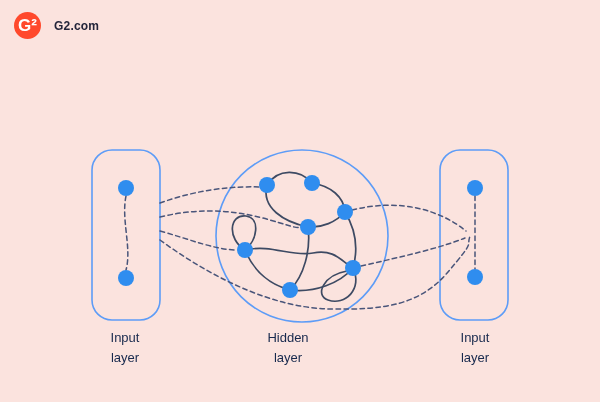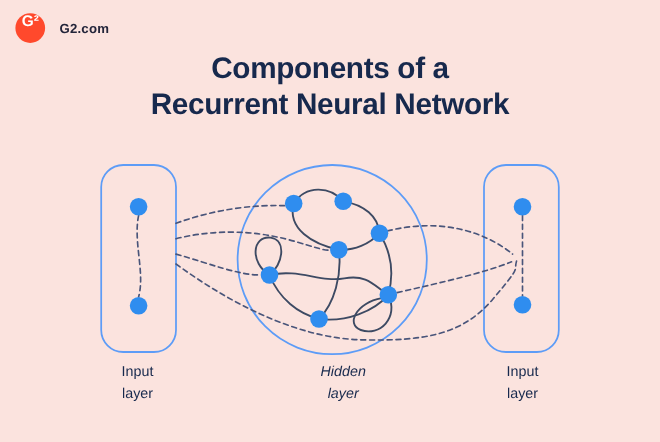--- a/index.html
+++ b/index.html
@@ -16,42 +16,42 @@
   .diagram-svg{
     position:absolute;left:0;top:0;width:600px;height:402px;
   }
   .brand-row{
     position:absolute;left:14px;top:12px;
     display:flex;align-items:center;gap:13px;
   }
   .logo{
     width:27px;height:27px;border-radius:50%;
     background:var(--logo-red,#ff492c);
-    display:flex;justify-content:center;
-    color:#ffffff;font-weight:700;font-size:14px;line-height:1;
+    display:flex;align-items:center;justify-content:center;
+    color:#ffffff;font-weight:700;font-size:17px;line-height:1;
     padding-bottom:1px;box-sizing:border-box;
   }
   .brand-text{
     font-size:12px;font-weight:700;letter-spacing:0.2px;
     color:var(--brand-text,#23253a);
   }
   .page-title{
     position:absolute;left:0;top:46px;width:600px;margin:0;
     text-align:center;white-space:pre-line;
     font-size:27px;line-height:33px;font-weight:700;letter-spacing:-0.3px;
     color:var(--title-navy,#17294d);
   }
   .layer-label{
     position:absolute;top:328px;width:120px;
     text-align:center;white-space:pre-line;
     font-size:13px;line-height:20px;font-weight:500;
     color:var(--title-navy,#17294d);
   }
   .layer-label.input{left:65px;}
-  .layer-label.hidden{left:252px;font-style:italic;}
+  .layer-label.hidden{left:228px;}
   .layer-label.output{left:415px;}
 </style>
 </head>
 <body>
 
 <div class="canvas">
 
   <svg class="diagram-svg" viewBox="0 0 600 402" xmlns="http://www.w3.org/2000/svg">
       <rect x="92" y="150" width="68" height="170" rx="20" fill="none" stroke="#5d9cf7" stroke-width="1.6"></rect>
       <rect x="440" y="150" width="68" height="170" rx="20" fill="none" stroke="#5d9cf7" stroke-width="1.6"></rect>
@@ -88,22 +88,20 @@
       <circle cx="475" cy="277" r="8" fill="#2f8def"></circle>
     </svg>
 
   <div class="brand-row">
     <div class="logo">
       <span>G²</span>
     </div>
     <span class="brand-text">G2.com</span>
   </div>
 
-  <h1 class="page-title">Components of a
-Recurrent Neural Network</h1>
 
   <div class="layer-label input">Input
 layer</div>
   <div class="layer-label hidden">Hidden
 layer</div>
   <div class="layer-label output">Input
 layer</div>
 
 </div>
 

